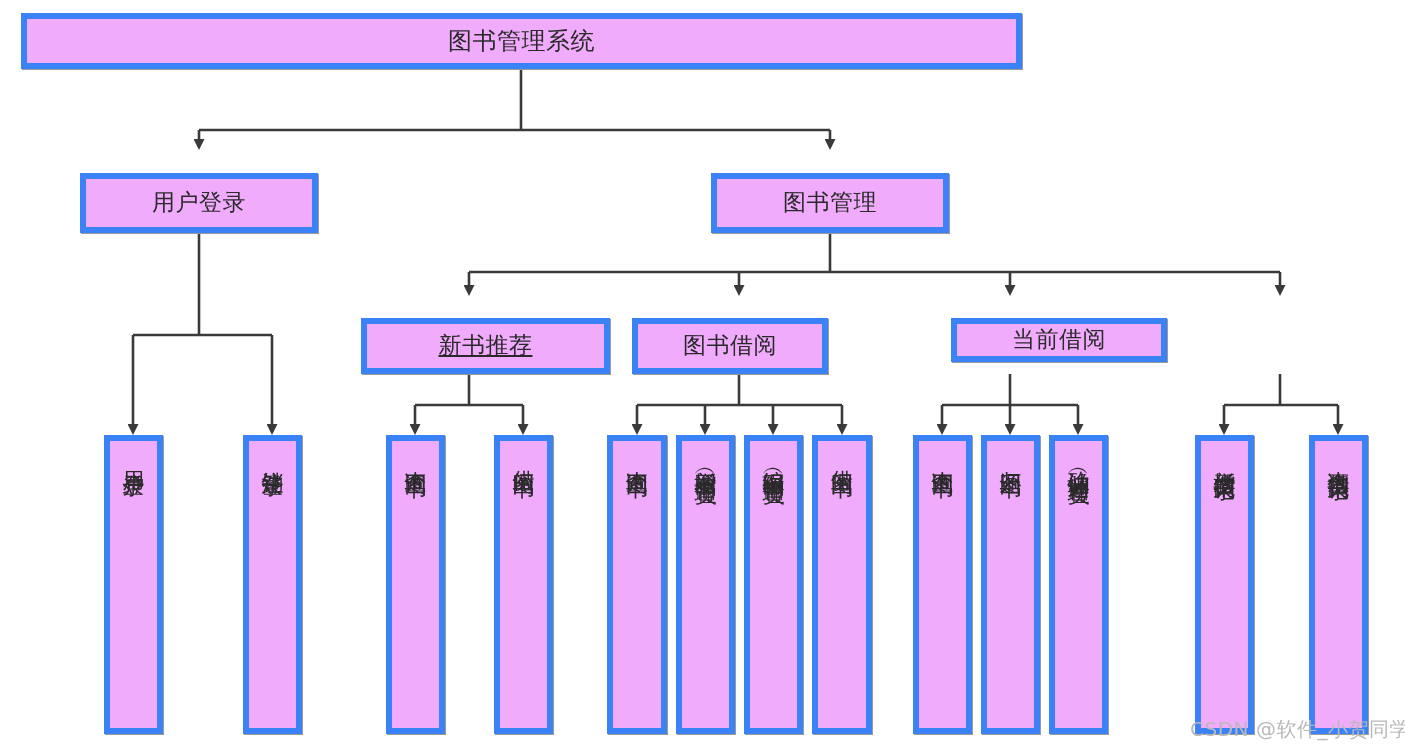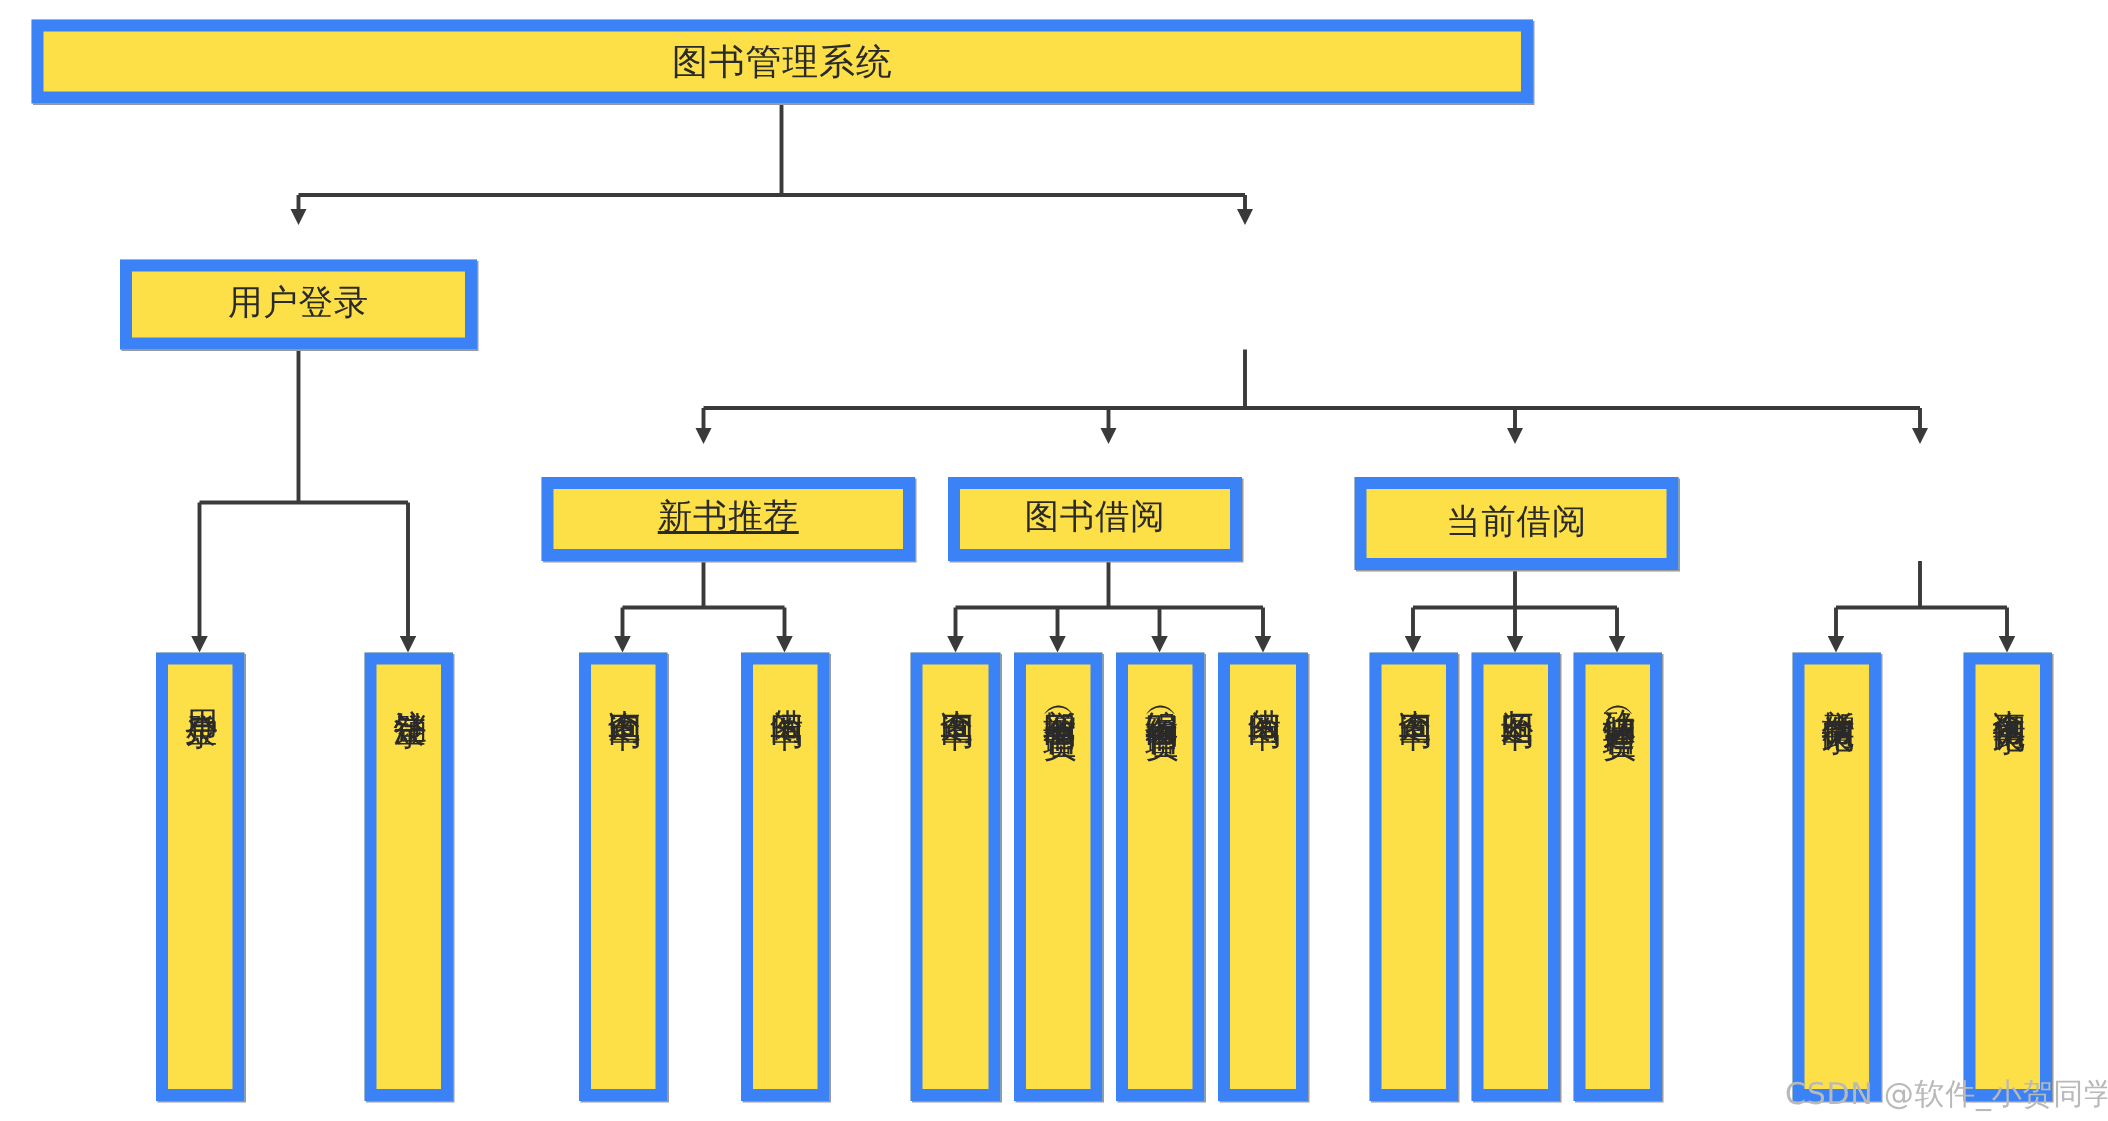--- a/index.html
+++ b/index.html
@@ -21,22 +21,22 @@
     position: absolute;
     left: 0;
     top: 0;
     width: 1405px;
     height: 747px;
     pointer-events: none;
   }
   .node {
     position: absolute;
     box-sizing: border-box;
-    background: #fde047;
-    border: 8px solid #3b82f6;
+    background: #f0abfc;
+    border: 6px solid #3b82f6;
     box-shadow: 1px 1px 0 0 #9a9a9a;
     display: flex;
     align-items: center;
     justify-content: center;
     color: #2a2a2a;
   }
   .node.horiz {
     font-size: 23px;
     letter-spacing: 0.5px;
     line-height: 1.2;
@@ -123,28 +123,31 @@
     </g>
   </svg>
 
   <div class="node horiz root" style="left:21px; top:13px; width:1001px; height:56px;">
     <span>图书管理系统</span>
   </div>
 
   <div class="node horiz" style="left:80px; top:173px; width:238px; height:60px;">
     <span>用户登录</span>
   </div>
+  <div class="node horiz" style="left:711px; top:173px; width:238px; height:60px;">
+    <span>图书管理</span>
+  </div>
 
   <div class="node horiz" style="left:361px; top:318px; width:249px; height:56px;text-decoration:underline;">
     <span>新书推荐</span>
   </div>
   <div class="node horiz" style="left:632px; top:318px; width:196px; height:56px;">
     <span>图书借阅</span>
   </div>
-  <div class="node horiz" style="left:903px; top:318px; width:216px; height:62px;">
+  <div class="node horiz" style="left:951px; top:318px; width:216px; height:44px;">
     <span>当前借阅</span>
   </div>
 
   <div class="node vert" style="left:104px; top:435px; width:59px; height:299px;">
     <span class="vlabel">用户登录</span>
   </div>
   <div class="node vert" style="left:243px; top:435px; width:59px; height:299px;">
     <span class="vlabel">注销登录</span>
   </div>
 

